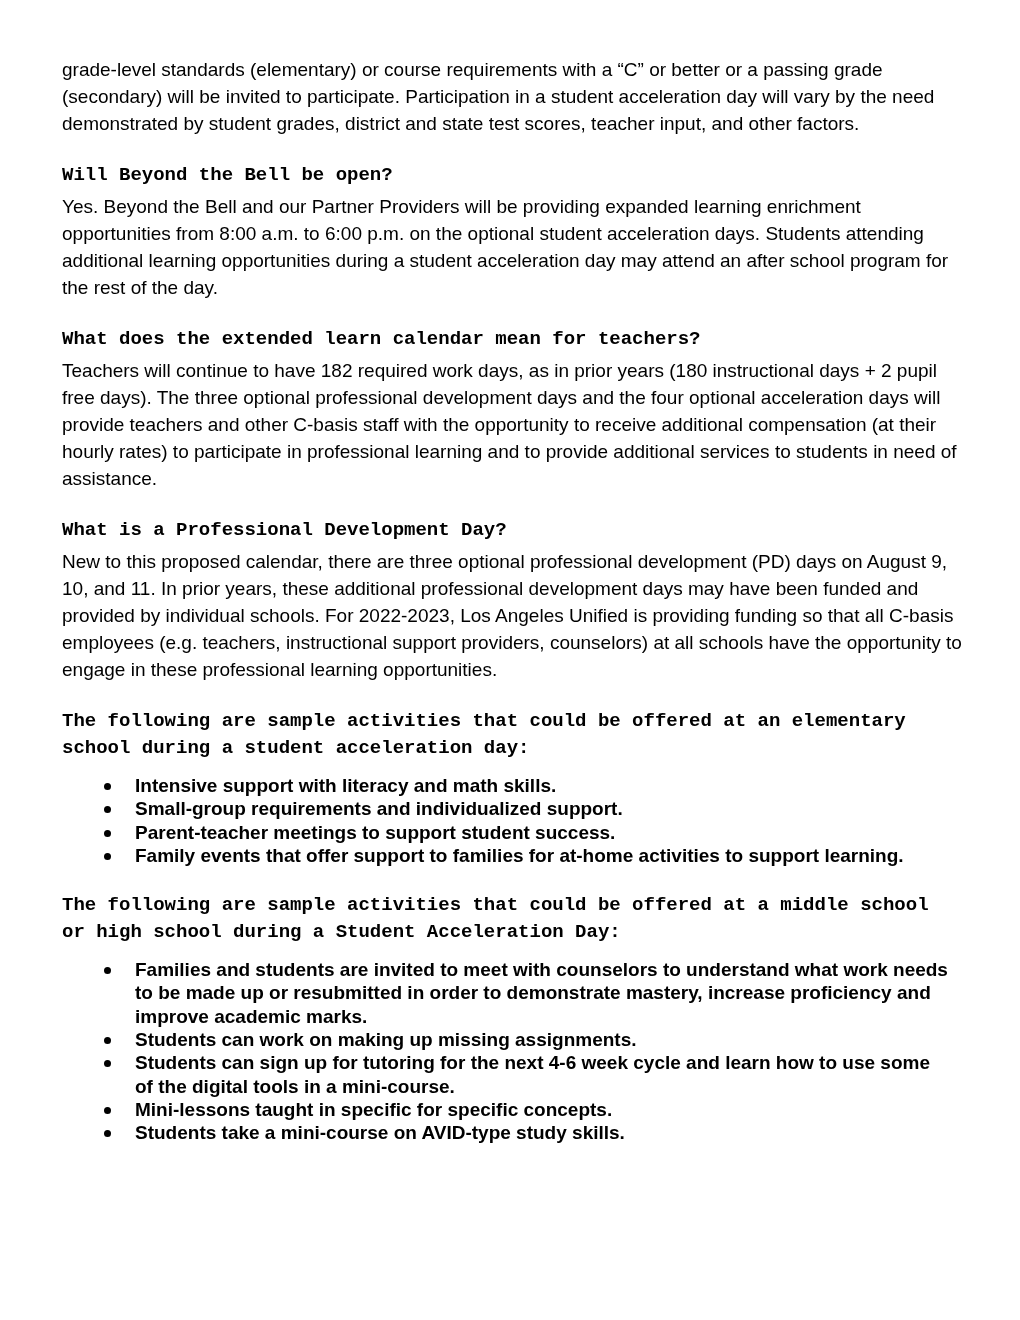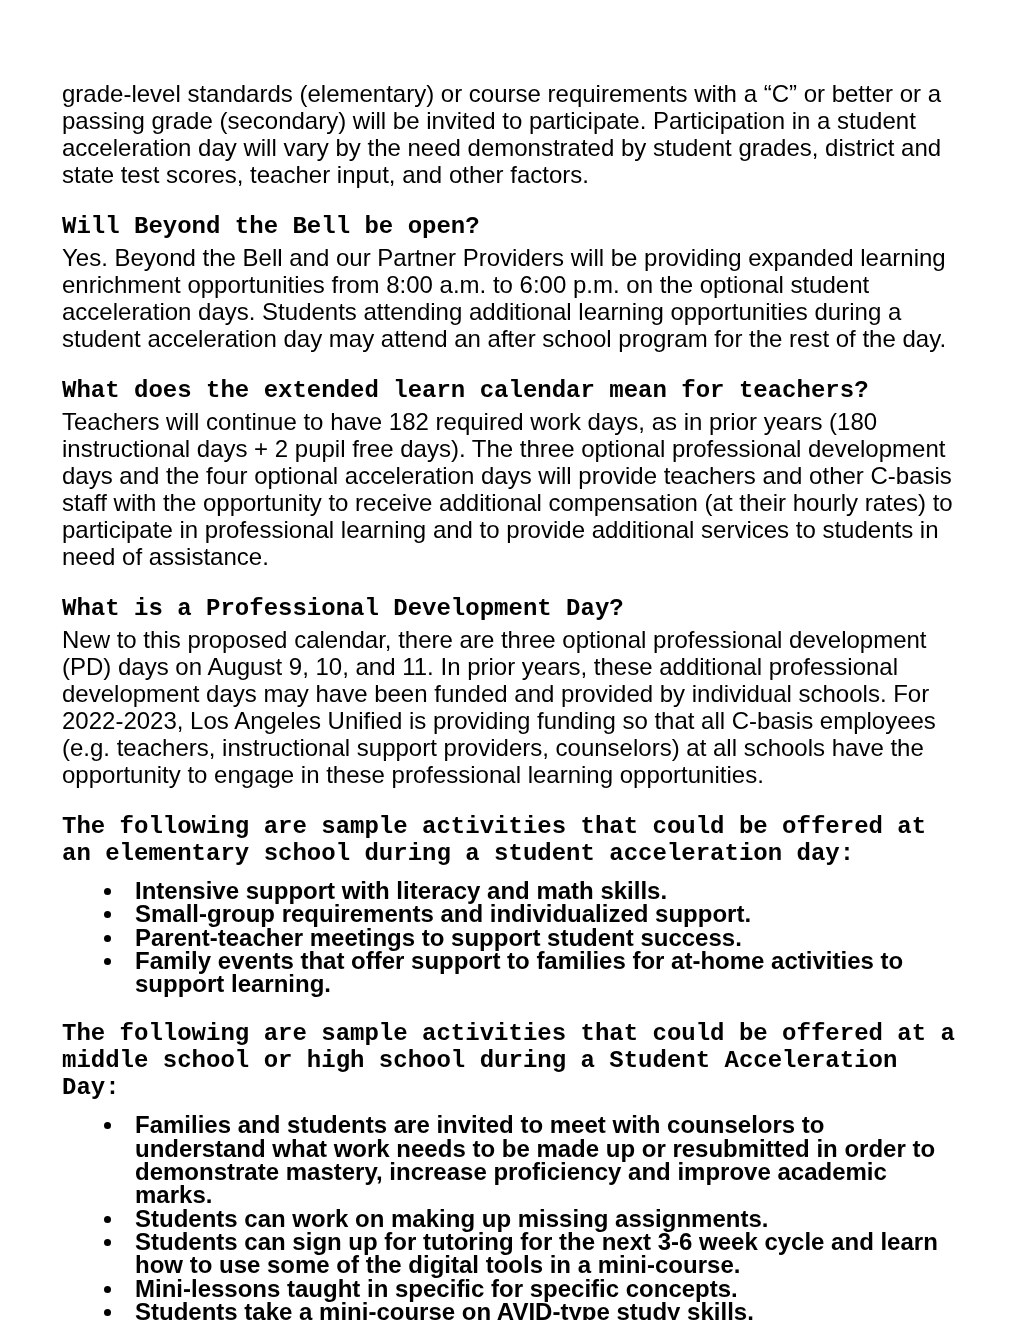--- a/index.html
+++ b/index.html
@@ -4,23 +4,23 @@
 <style>
   * { margin: 0; padding: 0; box-sizing: border-box; }
   html, body { background: #ffffff; }
   .page {
     position: relative;
     width: 1020px;
     height: 1320px;
     background: #ffffff;
     color: #000000;
     font-family: "Liberation Sans", "DejaVu Sans", sans-serif;
-    font-size: 24px;
+    font-size: 19px;
     line-height: 27px;
-    padding: 80px 58px 0 62px;
+    padding: 56px 58px 0 62px;
     overflow: hidden;
   }
   .para { margin: 0; }
   .heading {
     font-weight: bold;
     margin-top: 25px;
     font-family: Liberation Mono, monospace;
   }
   .para.after-heading { margin-top: 4px; }
   ul.bullets {
@@ -85,21 +85,21 @@
     <li>
       <span class="dot"></span>
       <span>Families and students are invited to meet with counselors to understand what work needs to be made up or resubmitted in order to demonstrate mastery, increase proficiency and improve academic marks.</span>
     </li>
     <li>
       <span class="dot"></span>
       <span>Students can work on making up missing assignments.</span>
     </li>
     <li>
       <span class="dot"></span>
-      <span>Students can sign up for tutoring for the next 3-6 week cycle and learn how to use some of the digital tools in a mini-course.</span>
+      <span>Students can sign up for tutoring for the next 4-6 week cycle and learn how to use some of the digital tools in a mini-course.</span>
     </li>
     <li>
       <span class="dot"></span>
       <span>Mini-lessons taught in specific for specific concepts.</span>
     </li>
     <li>
       <span class="dot"></span>
       <span>Students take a mini-course on AVID-type study skills.</span>
     </li>
   </ul>

